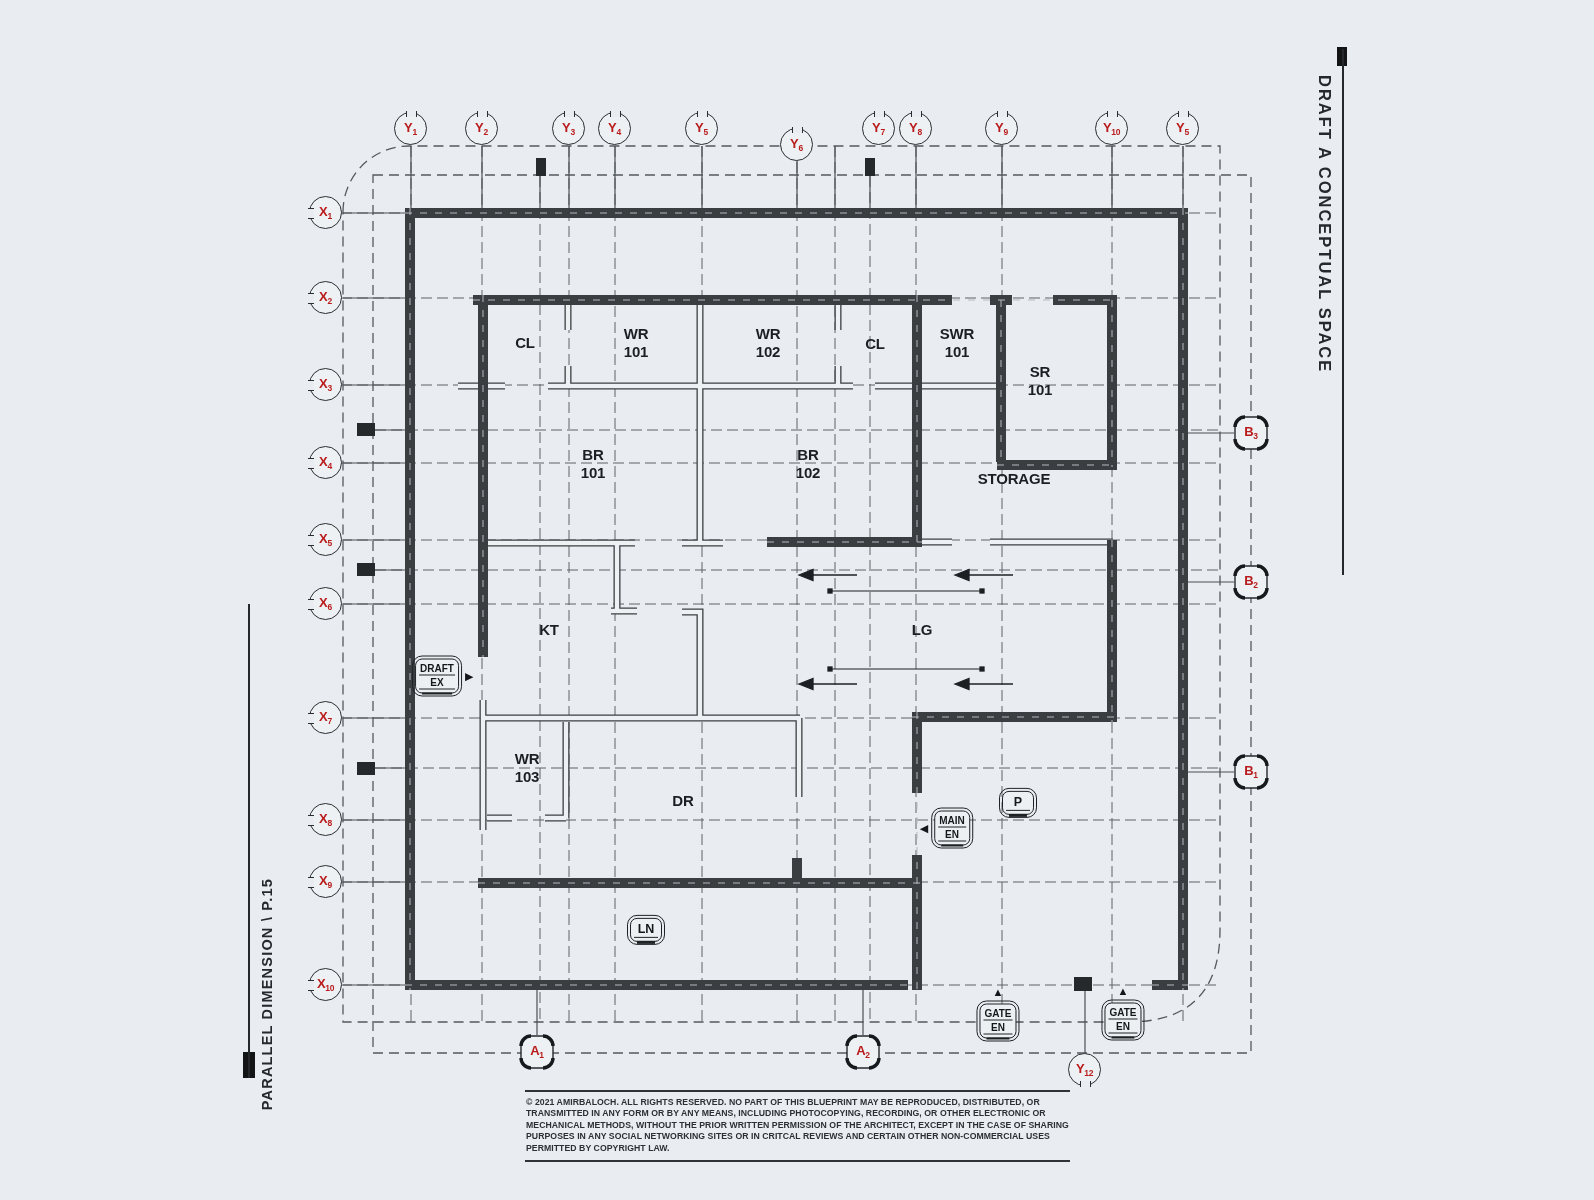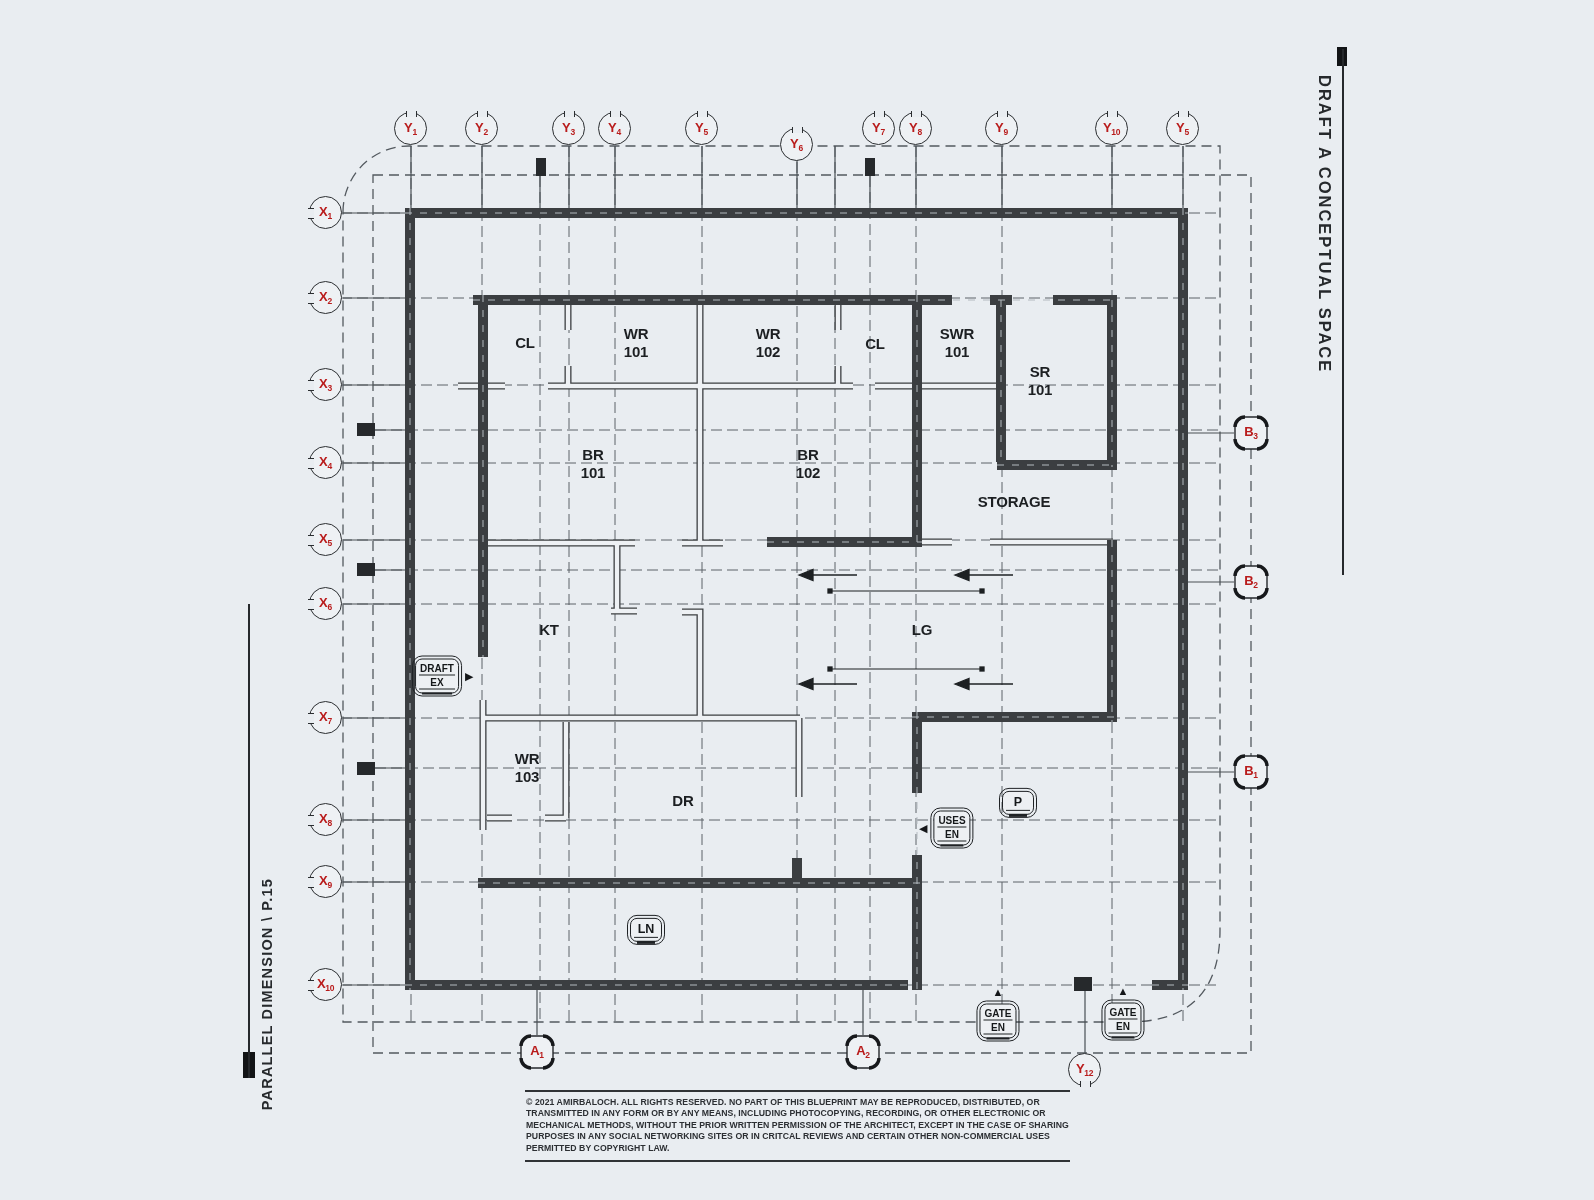--- a/index.html
+++ b/index.html
@@ -274,35 +274,35 @@
         <span class="sqm-t">A<sub>2</sub></span>
       </div>
       <div class="room-label" style="left: 525px; top: 343px; position: absolute;">CL</div>
       <div class="room-label" style="left: 636px; top: 343px; position: absolute;">WR<br>101</div>
       <div class="room-label" style="left: 768px; top: 343px; position: absolute;">WR<br>102</div>
       <div class="room-label" style="left: 875px; top: 344px; position: absolute;">CL</div>
       <div class="room-label" style="left: 957px; top: 343px; position: absolute;">SWR<br>101</div>
       <div class="room-label" style="left: 1040px; top: 381px; position: absolute;">SR<br>101</div>
       <div class="room-label" style="left: 593px; top: 464px; position: absolute;">BR<br>101</div>
       <div class="room-label" style="left: 808px; top: 464px; position: absolute;">BR<br>102</div>
-      <div class="room-label" style="left: 1014px; top: 502px; position: absolute; text-align: center;">STORAGE</div>
+      <div class="room-label" style="left: 1014px; top: 479px; position: absolute; text-align: center;">STORAGE</div>
       <div class="room-label" style="left: 549px; top: 630px; position: absolute;">KT</div>
       <div class="room-label" style="left: 907px; top: 630px; position: absolute; margin-left: 15px;">LG</div>
       <div class="room-label" style="left: 527px; top: 768px; position: absolute;">WR<br>103</div>
       <div class="room-label" style="left: 683px; top: 801px; position: absolute;">DR</div>
       <div class="tag" style="left: 437px; top: 676px; position: absolute;">
         <div class="tag-box">
           <div class="tag-line">DRAFT</div>
           <div class="tag-line">EX</div>
         </div>
         <span class="tarr arr-right">▶</span>
       </div>
       <div class="tag" style="left: 952px; top: 828px; position: absolute;">
         <div class="tag-box">
-          <div class="tag-line">USES</div>
+          <div class="tag-line">MAIN</div>
           <div class="tag-line">EN</div>
         </div>
         <span class="tarr arr-left">◀</span>
       </div>
       <div class="tag tag-big" style="left: 1018px; top: 803px; position: absolute;">
         <div class="tag-box">
           <div class="tag-line">P</div>
         </div>
       </div>
       <div class="tag tag-big" style="left: 646px; top: 930px; position: absolute;">

